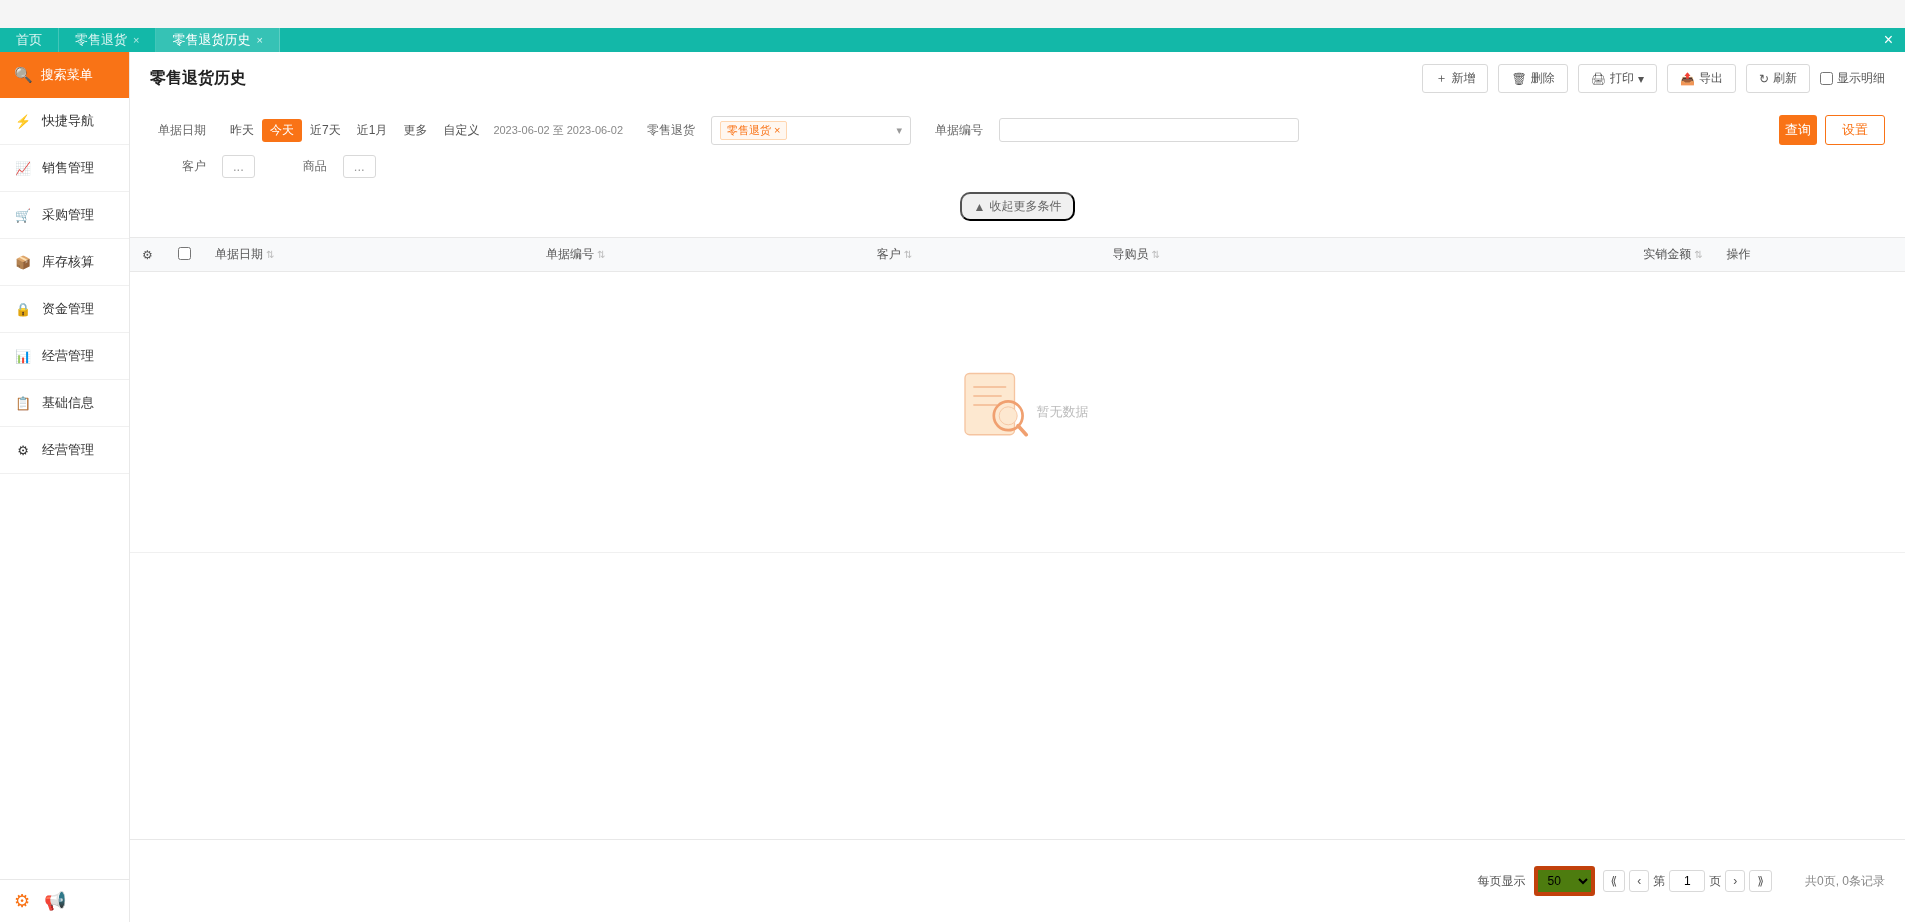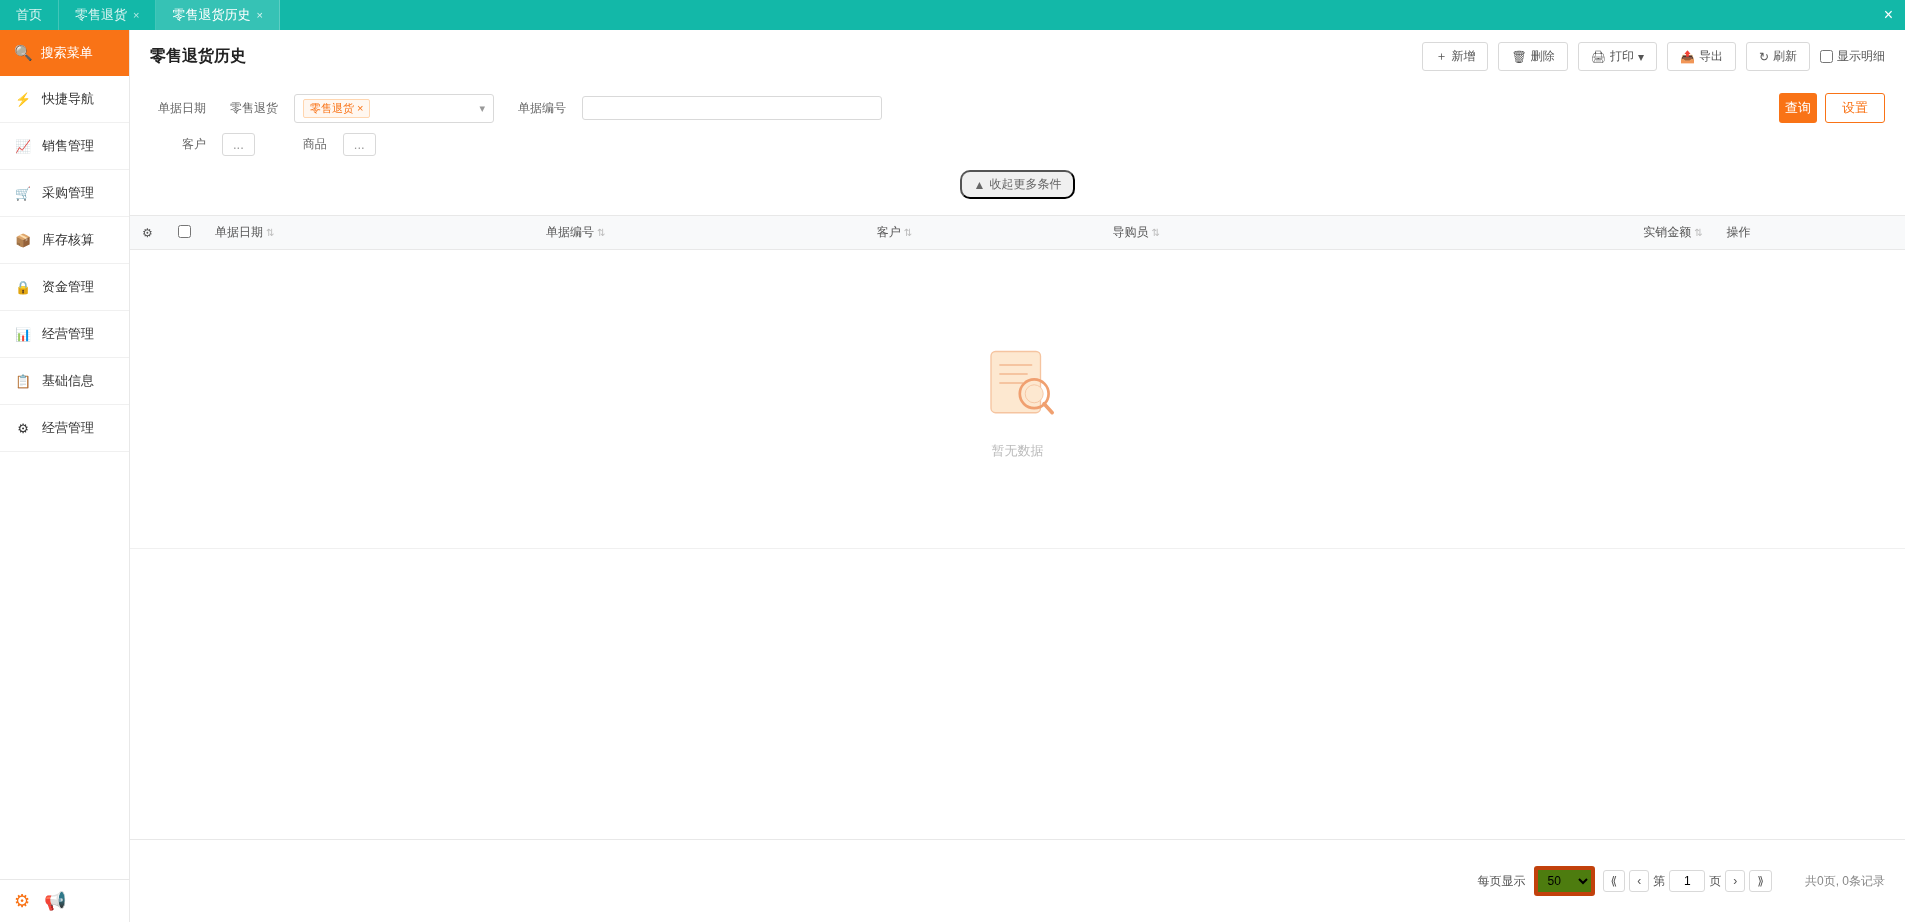--- a/index.html
+++ b/index.html
@@ -1,19 +1,19 @@
 <!DOCTYPE html>
 <html><head>
   <meta charset="utf-8">
   <style>
     * { box-sizing: border-box; margin: 0; padding: 0; }
     body { font-family: "Microsoft YaHei", "PingFang SC", sans-serif; font-size: 13px; background: #f5f5f5; height: 922px; overflow: hidden; display: flex; flex-direction: column; }
 
     
-    .top-bar { background: #13b8a8; display: flex; align-items: center; height: 30px; flex-shrink: 0; }
+    .top-bar { background: #13b8a8; display: flex; align-items: center; height: 24px; flex-shrink: 0; margin-top: 28px; }
     .top-bar .tabs { display: flex; align-items: stretch; flex: 1; height: 100%; }
     .tab { display: flex; align-items: center; padding: 0 16px; color: rgba(255,255,255,0.85); cursor: pointer; font-size: 13px; gap: 6px; border-right: 1px solid rgba(255,255,255,0.2); }
     .tab.active { background: rgba(255,255,255,0.15); color: #fff; font-weight: 500; }
     .tab .close-x { font-size: 11px; opacity: 0.8; cursor: pointer; }
     .tab.home { background: none; }
     .top-bar-right { padding-right: 12px; color: white; font-size: 16px; cursor: pointer; }
 
     
     .main-layout { display: flex; flex: 1; overflow: hidden; }
 
@@ -60,21 +60,21 @@
     .table-wrap { flex: 1; overflow: auto; background: white; margin: 0; }
     .data-table { width: 100%; border-collapse: collapse; }
     .data-table th { background: #f8f9fa; padding: 8px 12px; text-align: left; color: #555; font-weight: 500; font-size: 12px; border-bottom: 1px solid #e8e8e8; white-space: nowrap; }
     .data-table td { padding: 8px 12px; border-bottom: 1px solid #f0f0f0; font-size: 12px; color: #333; }
     .th-sort { display: flex; align-items: center; gap: 3px; }
     .sort-icon { color: #bbb; font-size: 10px; }
     .settings-th { width: 36px; text-align: center; color: #888; }
     .check-th { width: 30px; text-align: center; }
 
     
-    .empty-state { display: flex; flex-direction: column; align-items: center; justify-content: center; padding: 80px 0; font-family: Liberation Mono, monospace; }
+    .empty-state { display: flex; align-items: center; justify-content: center; padding: 80px 0; font-family: Liberation Mono, monospace; }
     .empty-icon { width: 90px; height: 90px; position: relative; margin-bottom: 14px; }
     .empty-icon svg { width: 100%; height: 100%; }
     .empty-text { color: #bbb; font-size: 13px; }
 
     
     .pagination { display: flex; align-items: center; justify-content: flex-end; padding: 26px 20px; background: white; border-top: 1px solid #e8e8e8; gap: 8px; font-size: 12px; color: #555; flex-shrink: 0; }
     .per-page-select { border: 4px solid #c2410c; border-radius: 3px; padding: 3px 6px; font-size: 12px; background: #4d7c0f; cursor: pointer; }
     .page-nav { display: flex; align-items: center; gap: 4px; }
     .page-nav-btn { padding: 3px 7px; border: 1px solid #d9d9d9; border-radius: 3px; background: white; cursor: pointer; color: #555; font-size: 12px; }
     .page-nav-btn:disabled { color: #bbb; cursor: not-allowed; }
@@ -178,20 +178,29 @@
           <label class="display-detail-cb">
             <input type="checkbox" style="">
             <span>显示明细</span>
           </label>
         </div>
       </div>
 
       <div class="filter-area">
         <div class="filter-row">
           <span class="filter-label">单据日期</span>
+          <div class="date-filter">
+            <button class="date-btn">昨天</button>
+            <button class="date-btn today">今天</button>
+            <button class="date-btn">近7天</button>
+            <button class="date-btn">近1月</button>
+            <button class="date-btn">更多</button>
+            <button class="date-btn">自定义</button>
+            <span class="date-range">2023-06-02 至 2023-06-02</span>
+          </div>
 
           <span class="filter-label">零售退货</span>
           <div class="filter-select">
             <div class="tag">
               <span>零售退货</span>
               <span>×</span>
             </div>
             <span class="arrow">▾</span>
           </div>
 

